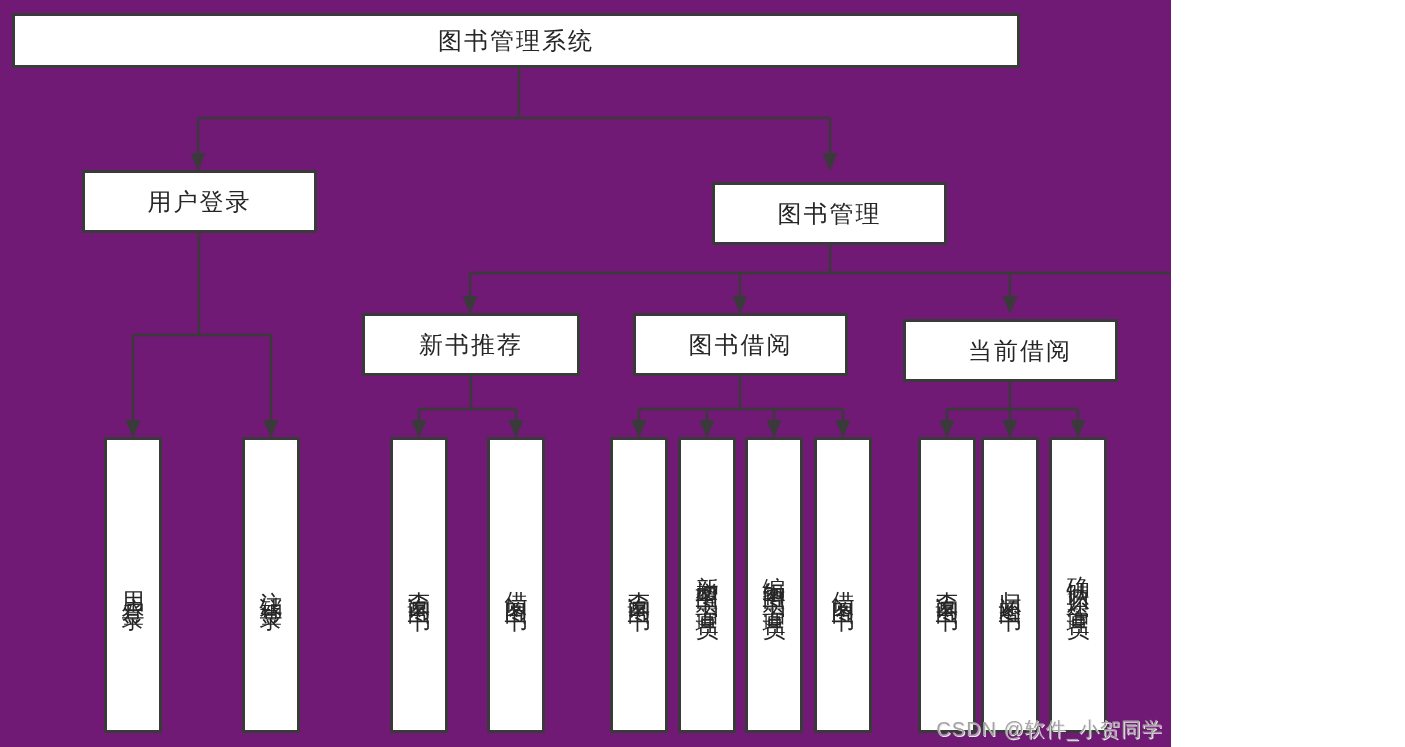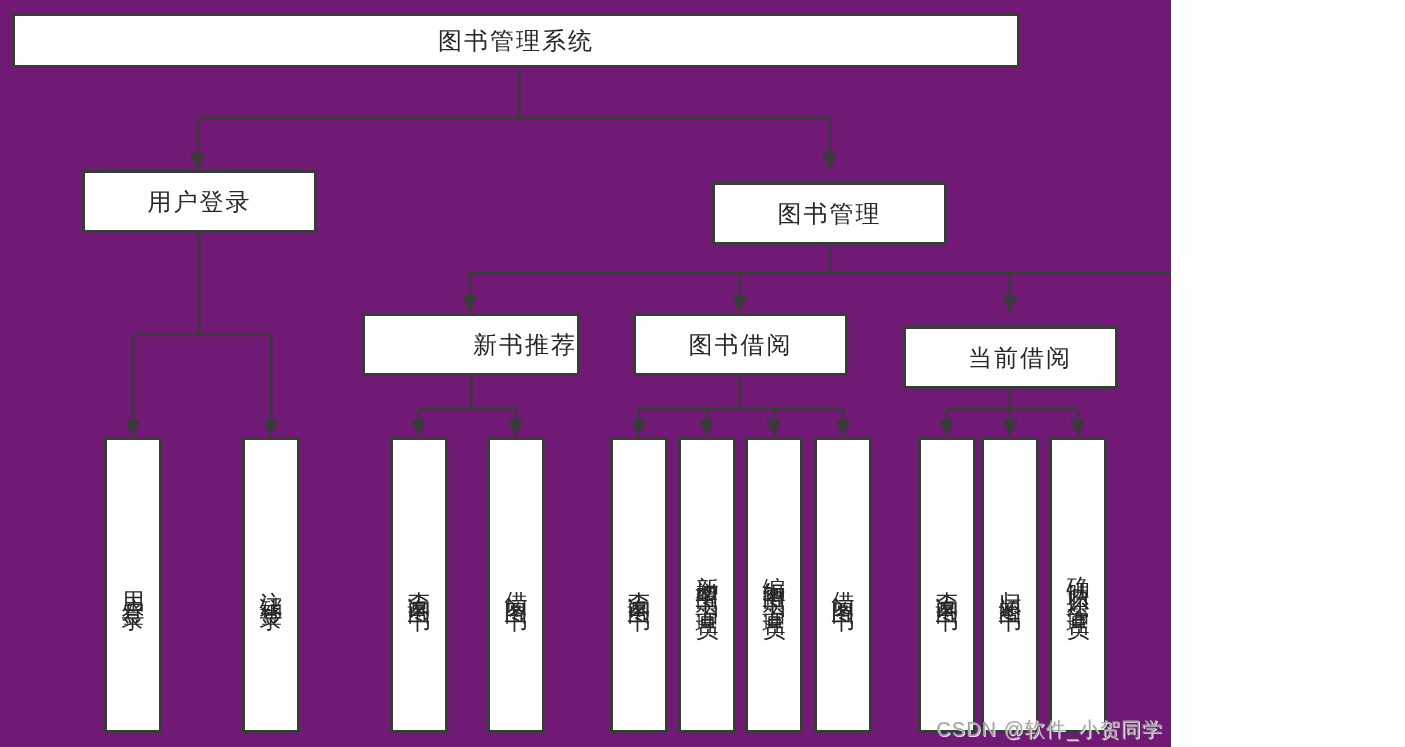--- a/index.html
+++ b/index.html
@@ -135,27 +135,27 @@
     <span class="hlabel">图书管理系统</span>
   </div>
 
   <div class="hbox" style="left:82px;top:170px;width:235px;height:63px;">
     <span class="hlabel">用户登录</span>
   </div>
   <div class="hbox" style="left:712px;top:182px;width:235px;height:63px;">
     <span class="hlabel">图书管理</span>
   </div>
 
-  <div class="hbox" style="left:362px;top:313px;width:218px;height:63px;justify-content:flex-end;">
+  <div class="hbox" style="left:362px;top:313px;width:218px;height:63px;">
     <span class="hlabel">新书推荐</span>
   </div>
   <div class="hbox" style="left:633px;top:313px;width:215px;height:63px;">
     <span class="hlabel">图书借阅</span>
   </div>
-  <div class="hbox" style="left:903px;top:326px;width:215px;height:63px;padding-left:19px;">
+  <div class="hbox" style="left:903px;top:319px;width:215px;height:63px;padding-left:19px;">
     <span class="hlabel">当前借阅</span>
   </div>
 
   <div class="vbox" style="left:104px;">
     <span class="vlabel">用户登录</span>
   </div>
   <div class="vbox" style="left:242px;">
     <span class="vlabel">注销登录</span>
   </div>
 

